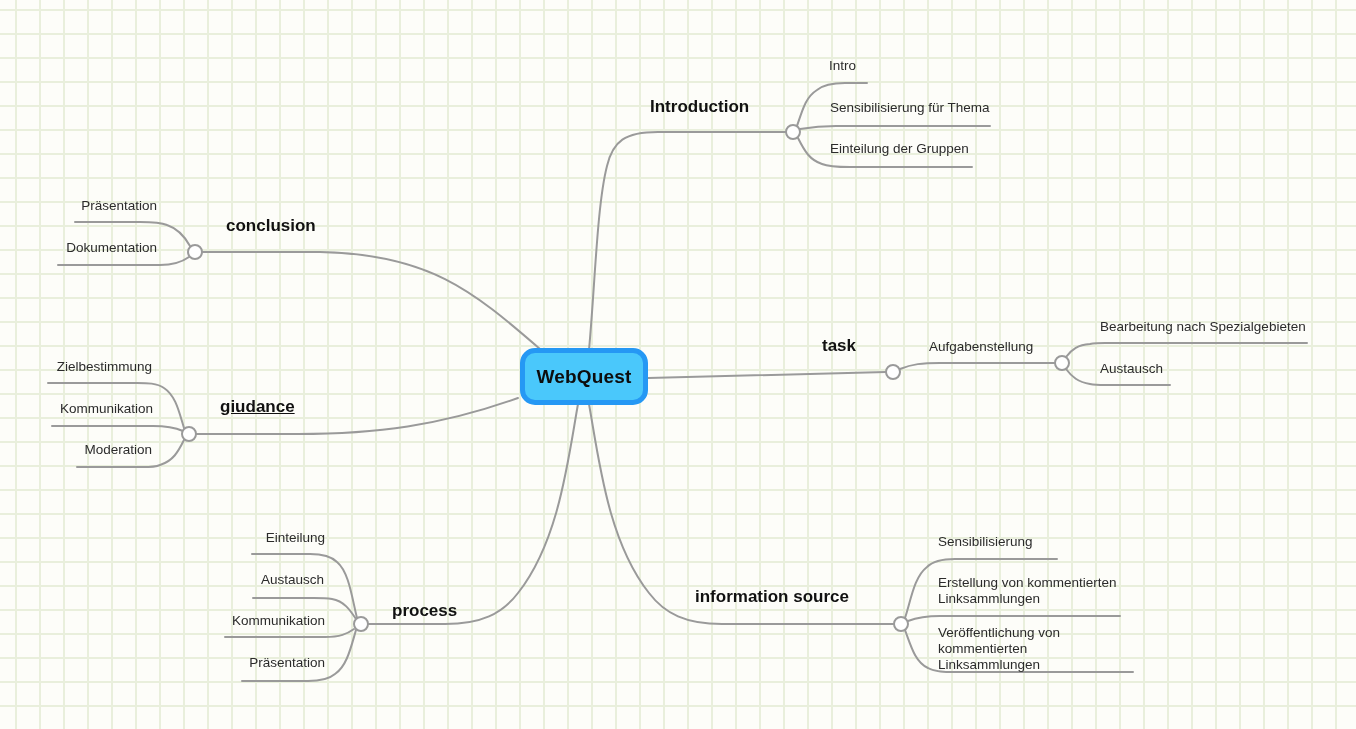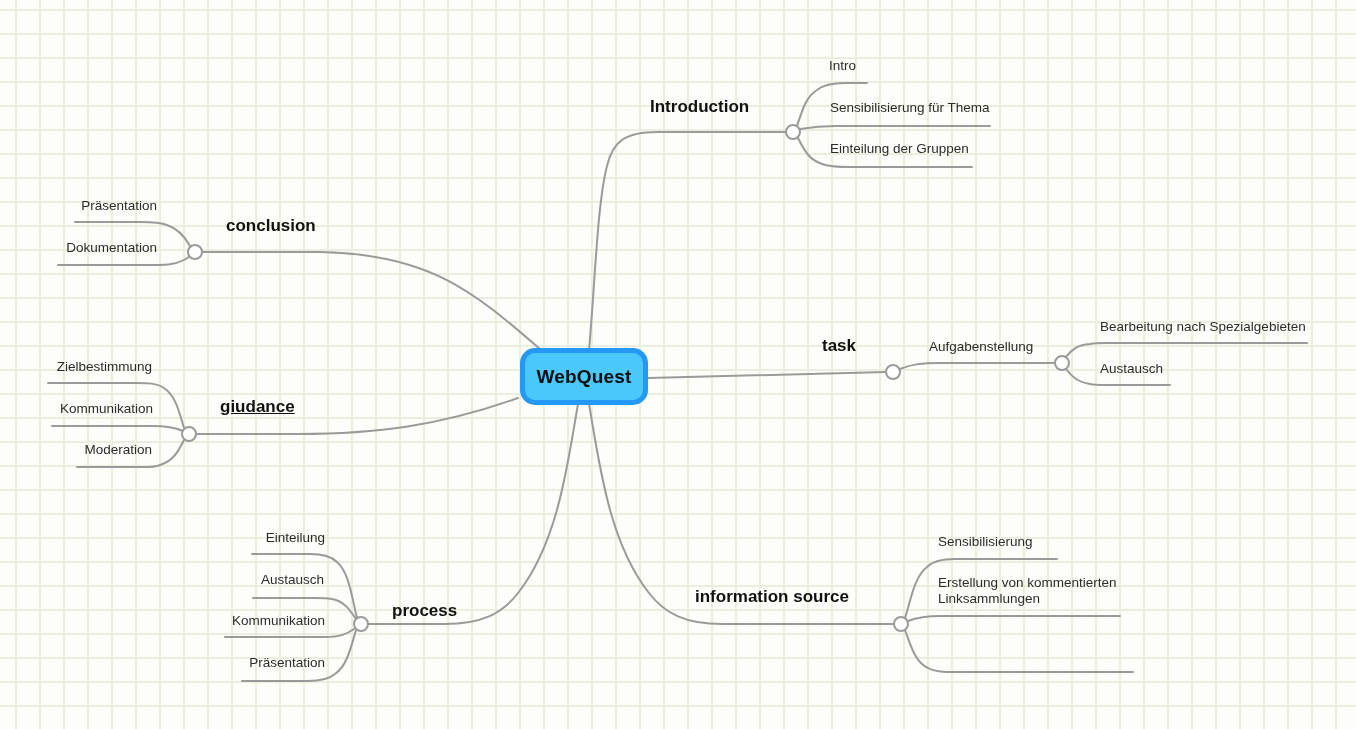--- a/index.html
+++ b/index.html
@@ -151,20 +151,21 @@
   <div class="clabel" style="left:829px; top:65px;">Intro</div>
   <div class="clabel" style="left:830px; top:107px;">Sensibilisierung für Thema</div>
   <div class="clabel" style="left:830px; top:148px;">Einteilung der Gruppen</div>
 
   <div class="clabel" style="left:929px; top:346px;">Aufgabenstellung</div>
   <div class="clabel" style="left:1100px; top:326px;">Bearbeitung nach Spezialgebieten</div>
   <div class="clabel" style="left:1100px; top:368px;">Austausch</div>
 
   <div class="clabel" style="left:938px; top:541px;">Sensibilisierung</div>
   <div class="clabel wrap" style="left:938px; top:591px;">Erstellung von kommentierten Linksammlungen</div>
+  <div class="clabel wrap" style="left:938px; top:649px;">Veröffentlichung von kommentierten Linksammlungen</div>
 
   <div class="clabel r" style="right:1031px; top:537px;">Einteilung</div>
   <div class="clabel r" style="right:1032px; top:579px;">Austausch</div>
   <div class="clabel r" style="right:1031px; top:620px;">Kommunikation</div>
   <div class="clabel r" style="right:1031px; top:662px;">Präsentation</div>
 
   <div class="clabel r" style="right:1204px; top:366px;">Zielbestimmung</div>
   <div class="clabel r" style="right:1203px; top:408px;">Kommunikation</div>
   <div class="clabel r" style="right:1204px; top:449px;">Moderation</div>
 

